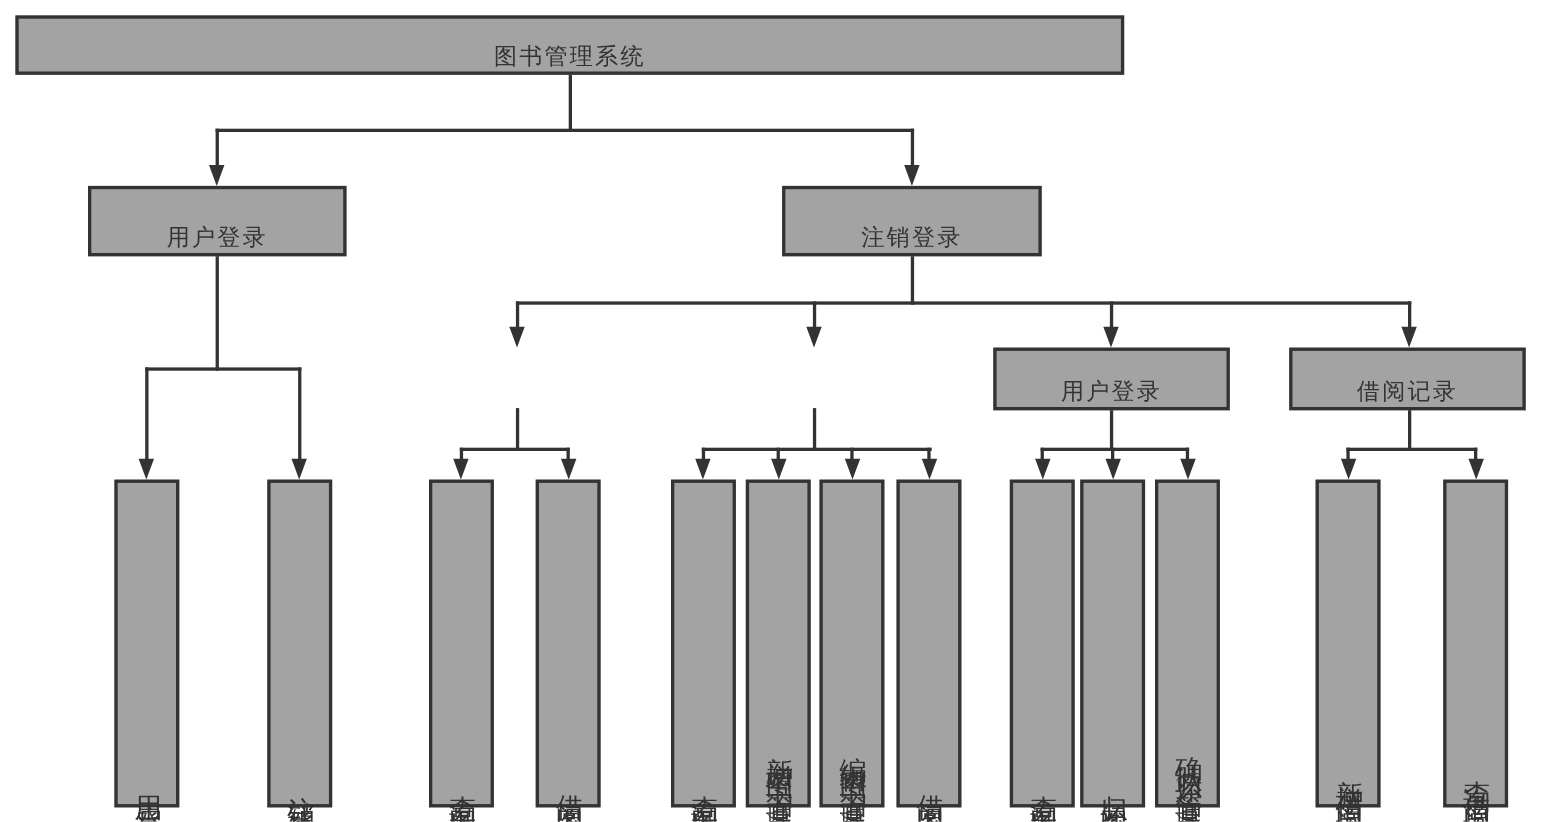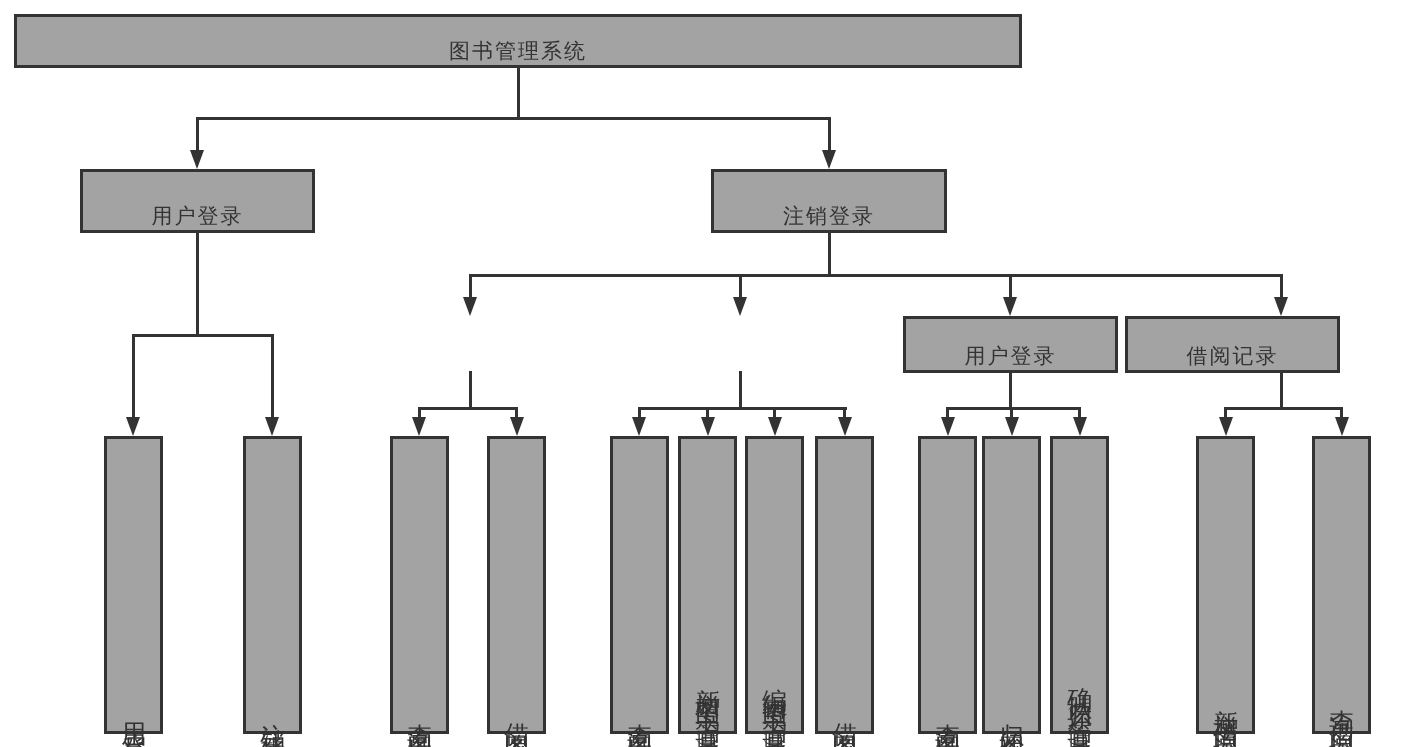--- a/index.html
+++ b/index.html
@@ -100,21 +100,21 @@
   <div class="box hbox" style="left:80px;top:169px;width:235px;height:64px">
     <span>用户登录</span>
   </div>
   <div class="box hbox" style="left:711px;top:169px;width:236px;height:64px">
     <span>注销登录</span>
   </div>
 
   <div class="box hbox" style="left:903px;top:316px;width:215px;height:57px">
     <span>用户登录</span>
   </div>
-  <div class="box hbox" style="left:1125px;top:316px;width:215px;height:57px">
+  <div class="box hbox" style="left:1172px;top:316px;width:215px;height:57px">
     <span>借阅记录</span>
   </div>
 
   <div class="box vbox" style="left:104px">
     <span class="vtext">用户登录</span>
   </div>
   <div class="box vbox" style="left:243px">
     <span class="vtext">注销登录</span>
   </div>
 

